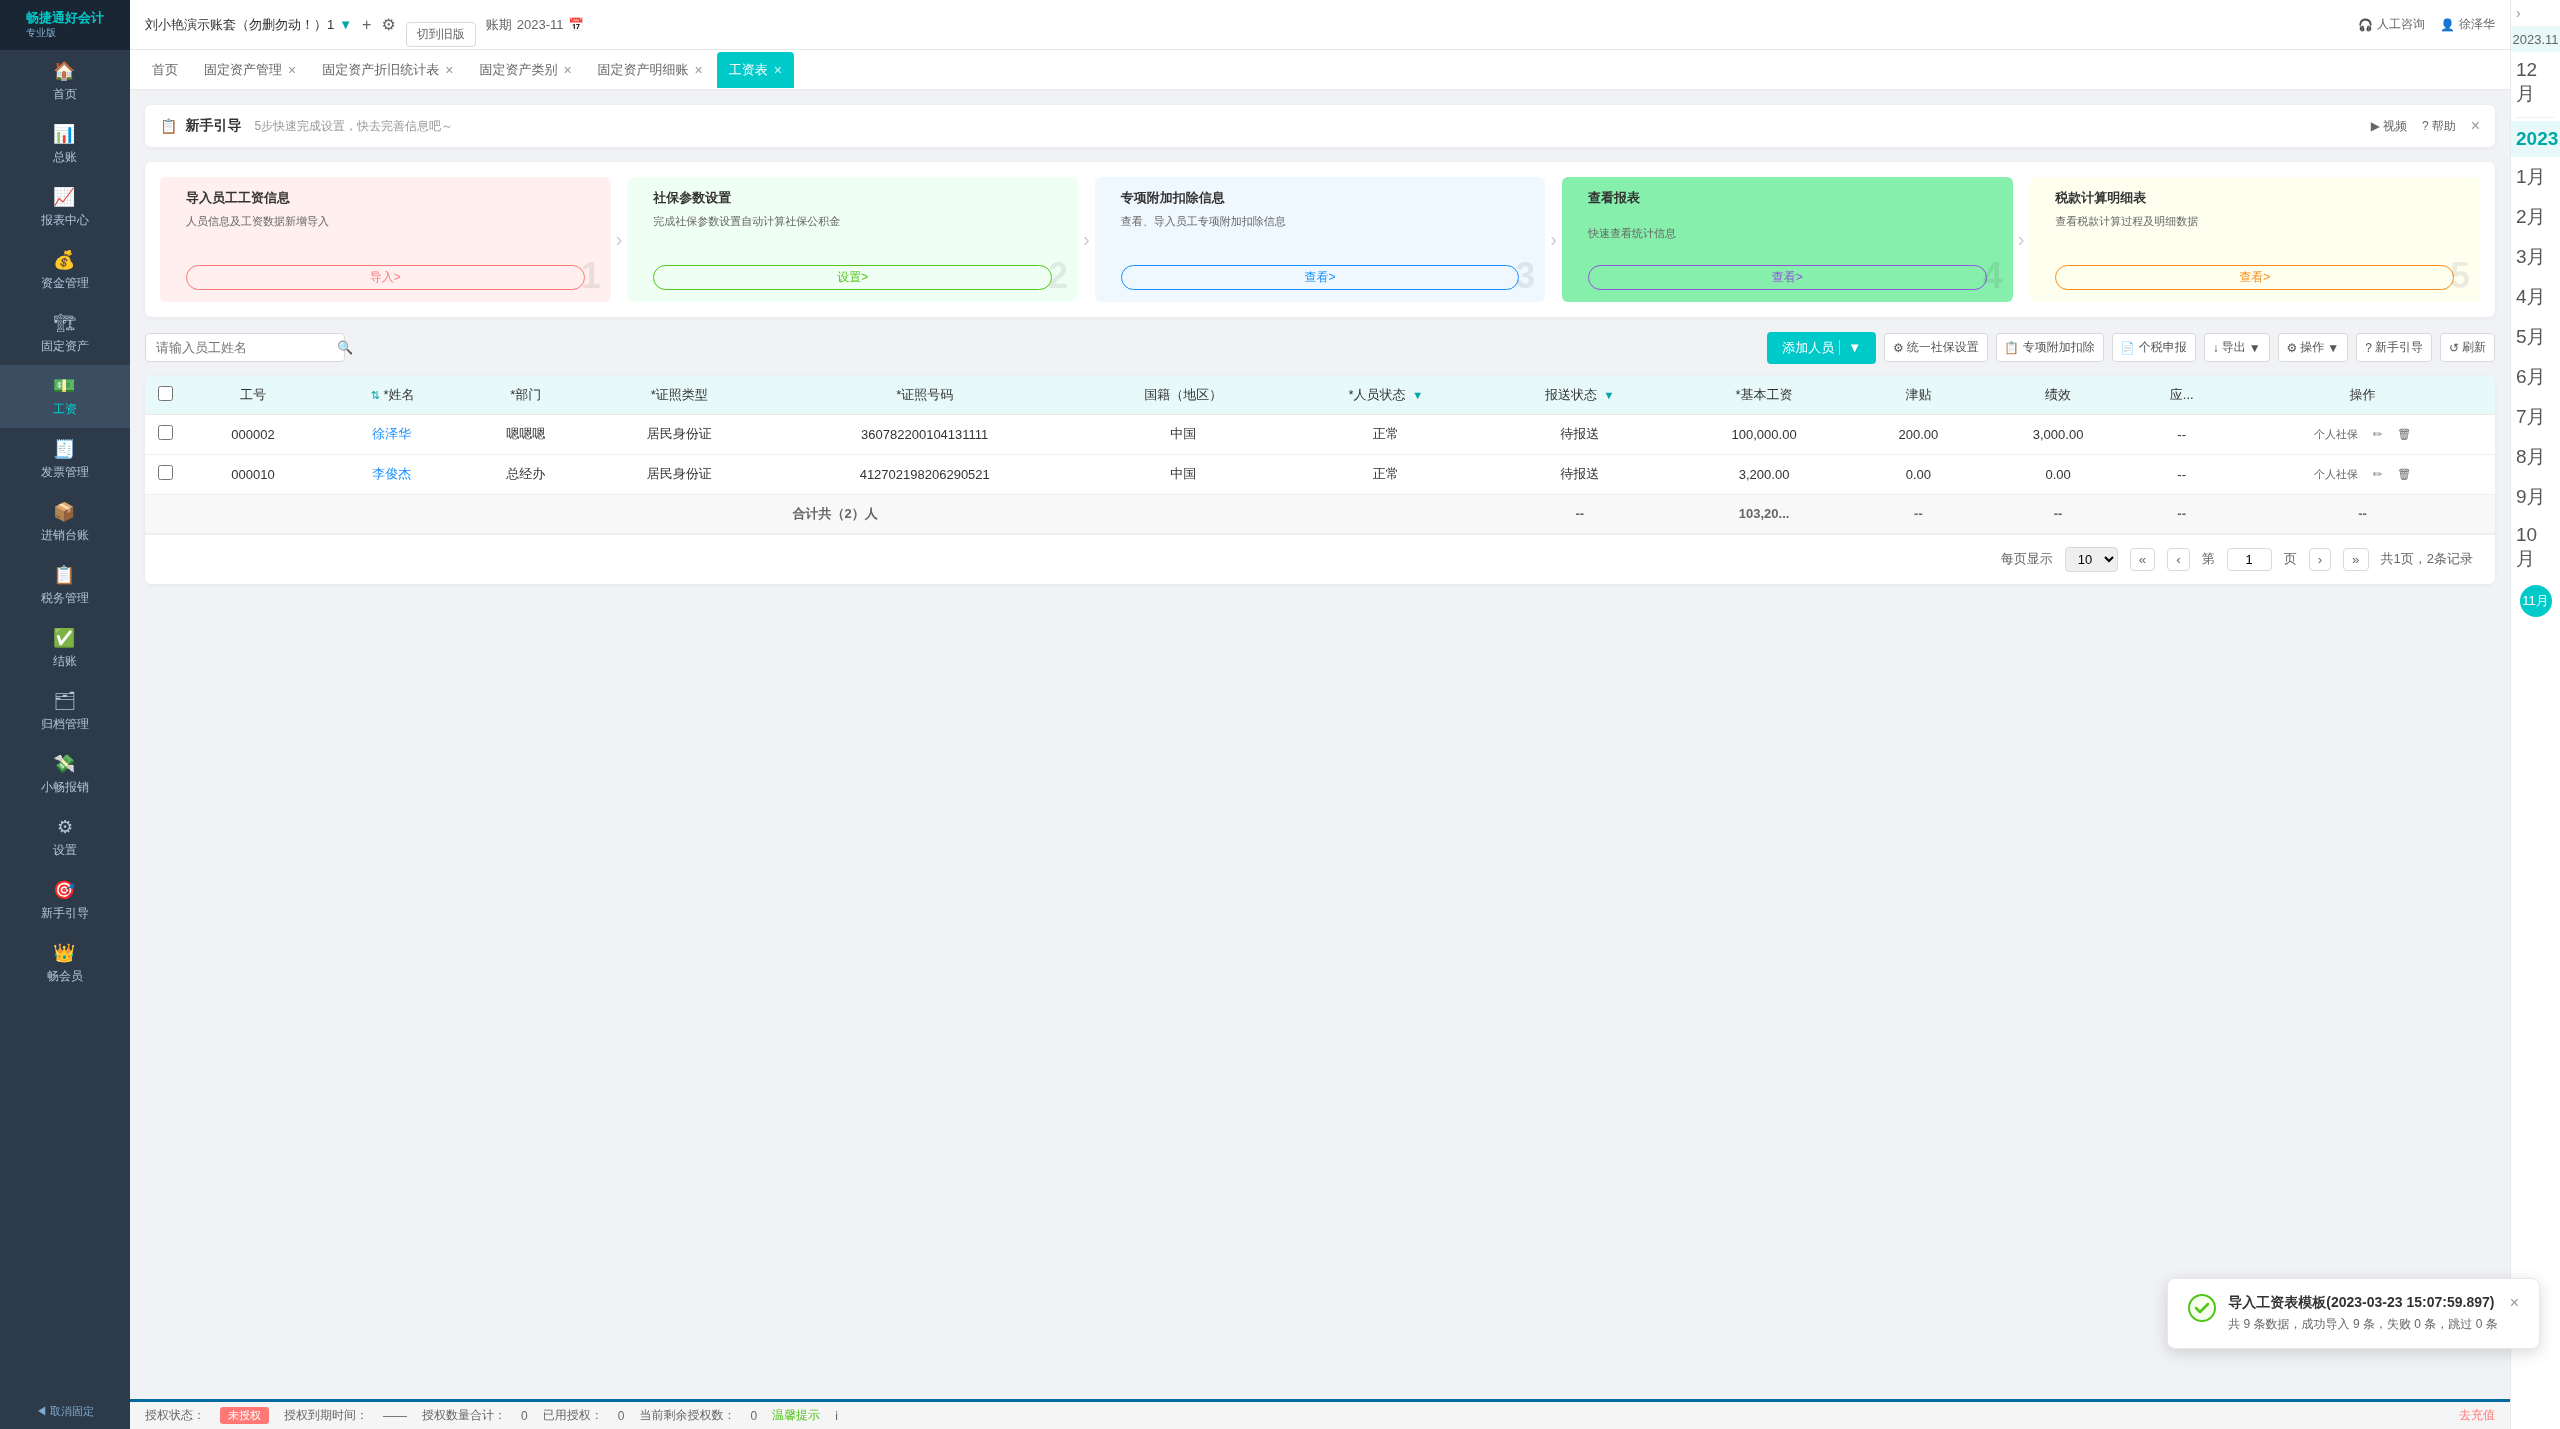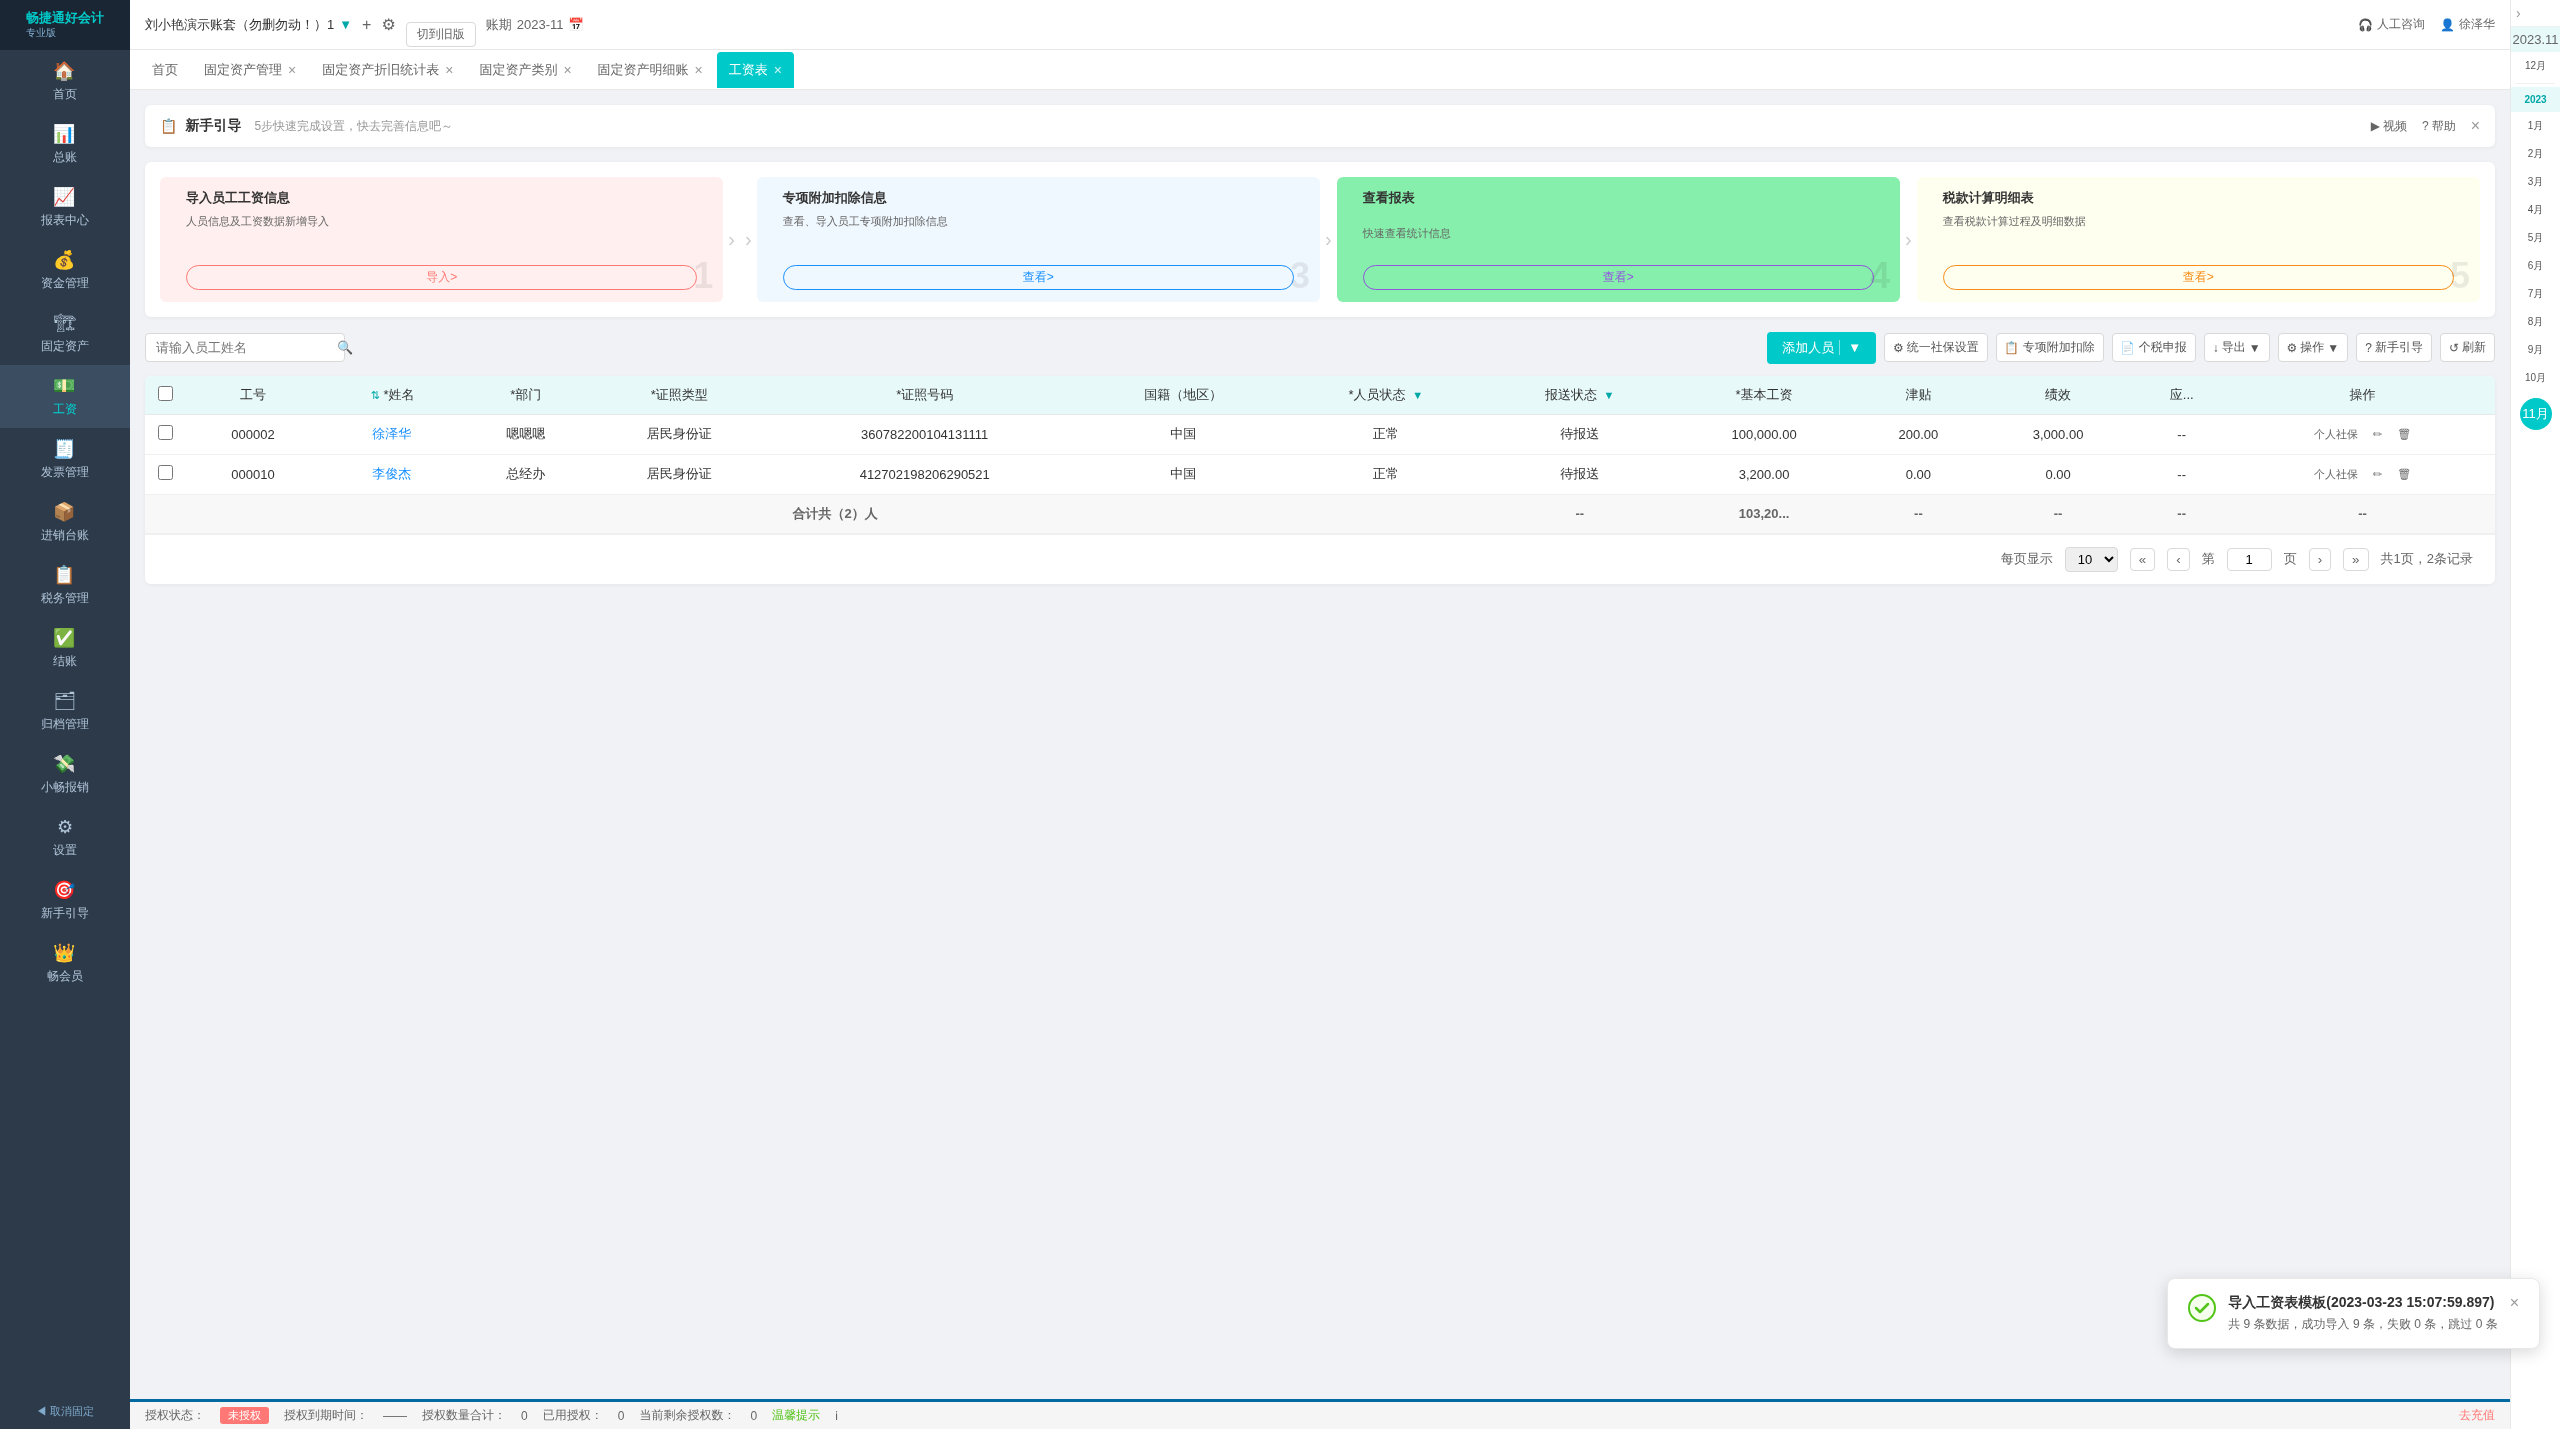--- a/index.html
+++ b/index.html
@@ -119,21 +119,21 @@
     .toast-close { color: #999; cursor: pointer; font-size: 16px; flex-shrink: 0; }
 
     
     input[type="checkbox"] { width: 15px; height: 15px; cursor: pointer; accent-color: #00c9c9; }
 
     
     .year-month-panel { width: 50px; background: #fff; border-left: 1px solid #e8e8e8; display: flex; flex-direction: column; align-items: center; overflow-y: auto; flex-shrink: 0; }
     .ym-header { display: flex; align-items: center; justify-content: space-between; width: 100%; padding: 5px 5px; border-bottom: 1px solid #f0f0f0; }
     .ym-collapse { color: #999; cursor: pointer; font-size: 14px; }
     .ym-year-label { width: 100%; text-align: center; padding: 5px 0; font-size: 13px; color: #666; background: #e8f9f9; }
-    .ym-month-item { width: 100%; text-align: center; padding: 7px 5px; font-size: 10px; color: #555; cursor: pointer; }
+    .ym-month-item { width: 100%; padding: 7px 5px; font-size: 19px; color: #555; cursor: pointer; }
     .ym-month-active { background: #00c9c9 !important; color: #fff !important; border-radius: 50%; width: 32px; height: 32px; display: flex; align-items: center; justify-content: center; margin: 3px auto; font-size: 13px; }
     .ym-year-active { background: #e8f9f9; color: #00a8a8 !important; font-weight: bold; }
     .ym-divider { height: 1px; background: #f0f0f0; width: 80%; margin: 3px auto; }
   </style>
 </head>
 <body>
 
 <div class="app-container">
 
   <div class="sidebar">
@@ -285,20 +285,26 @@
       </div>
 
       <div class="steps-container">
         <div class="step-card step-card-1">
           <div class="step-title">导入员工工资信息</div>
           <div class="step-desc">人员信息及工资数据新增导入</div>
           <button class="step-btn step-btn-red">导入&gt;</button>
           <div class="step-num">1</div>
         </div>
         <div class="step-arrow">›</div>
+        <div class="step-card step-card-2">
+          <div class="step-title">社保参数设置</div>
+          <div class="step-desc">完成社保参数设置自动计算社保公积金</div>
+          <button class="step-btn step-btn-green">设置&gt;</button>
+          <div class="step-num">2</div>
+        </div>
         <div class="step-arrow">›</div>
         <div class="step-card step-card-3">
           <div class="step-title">专项附加扣除信息</div>
           <div class="step-desc">查看、导入员工专项附加扣除信息</div>
           <button class="step-btn step-btn-blue">查看&gt;</button>
           <div class="step-num">3</div>
         </div>
         <div class="step-arrow">›</div>
         <div class="step-card step-card-4">
           <div class="step-title">查看报表</div>

